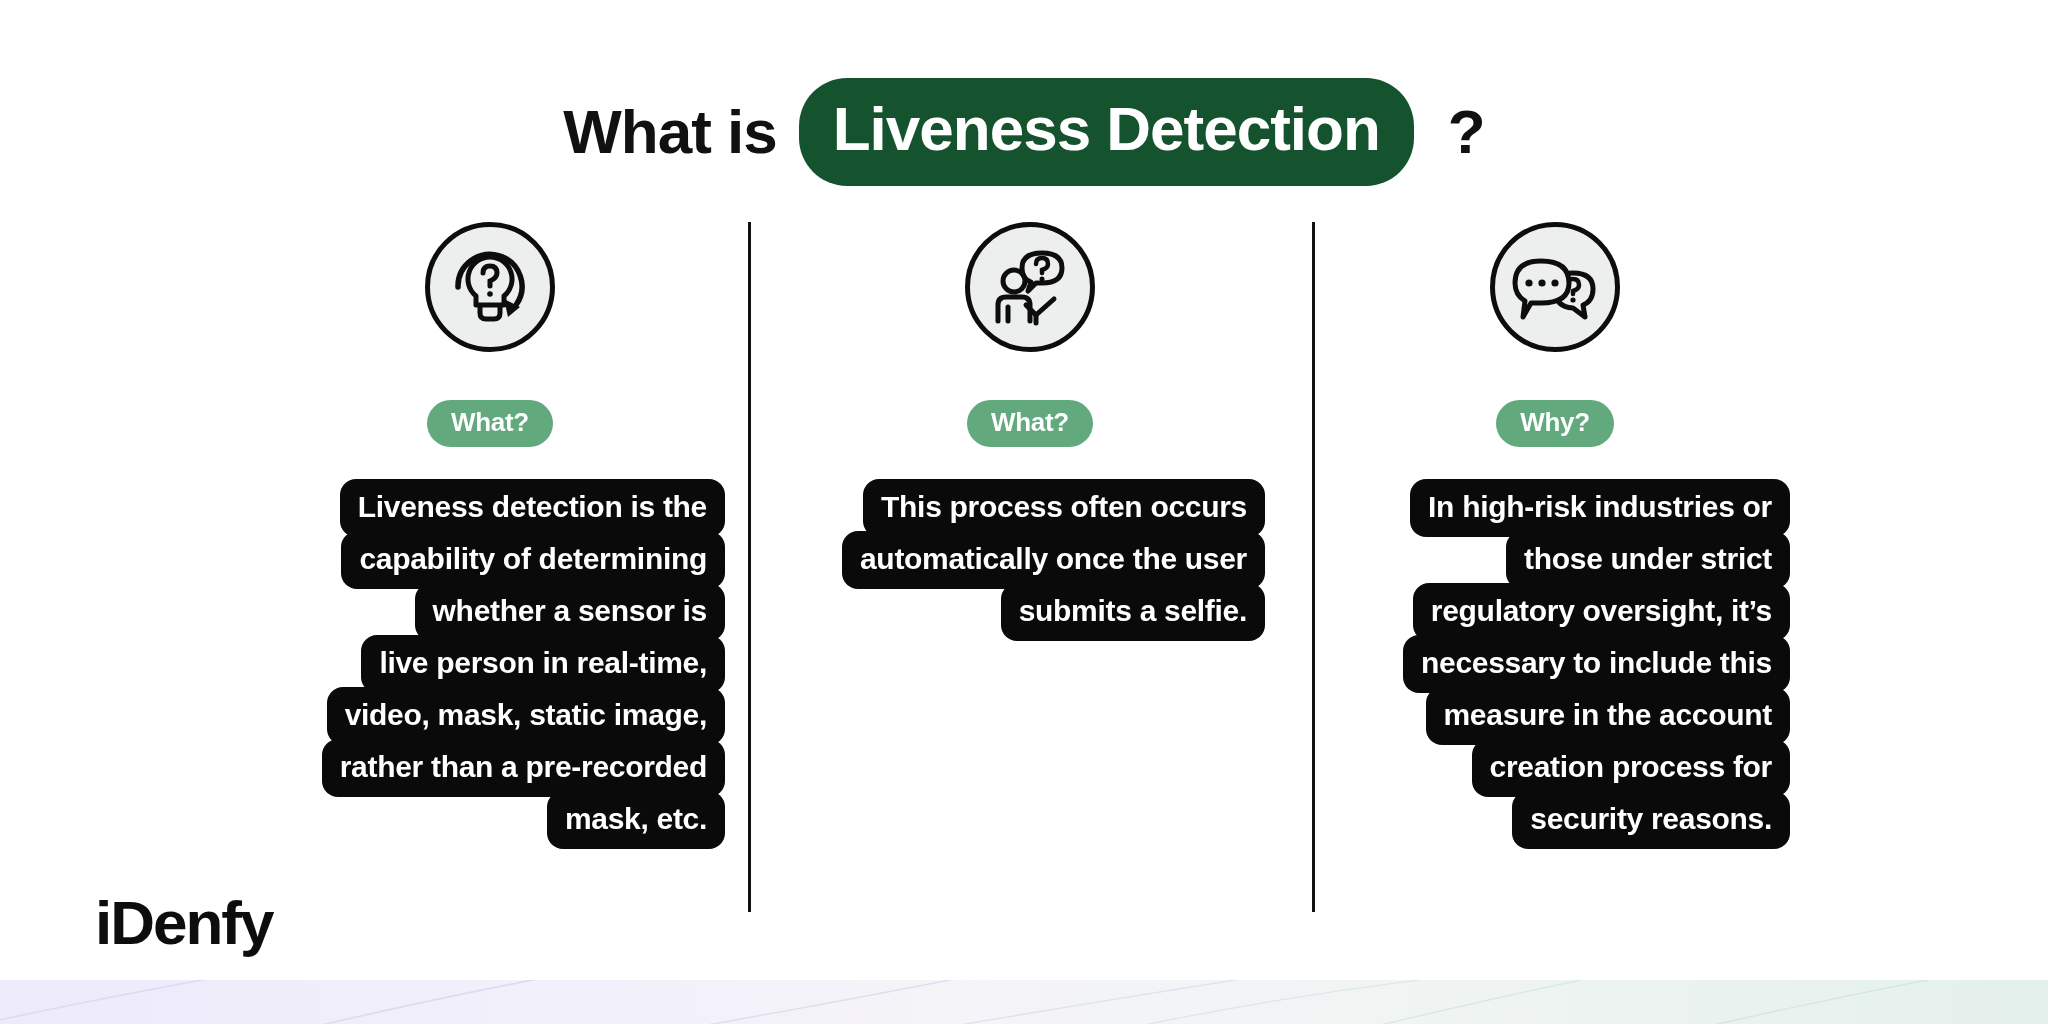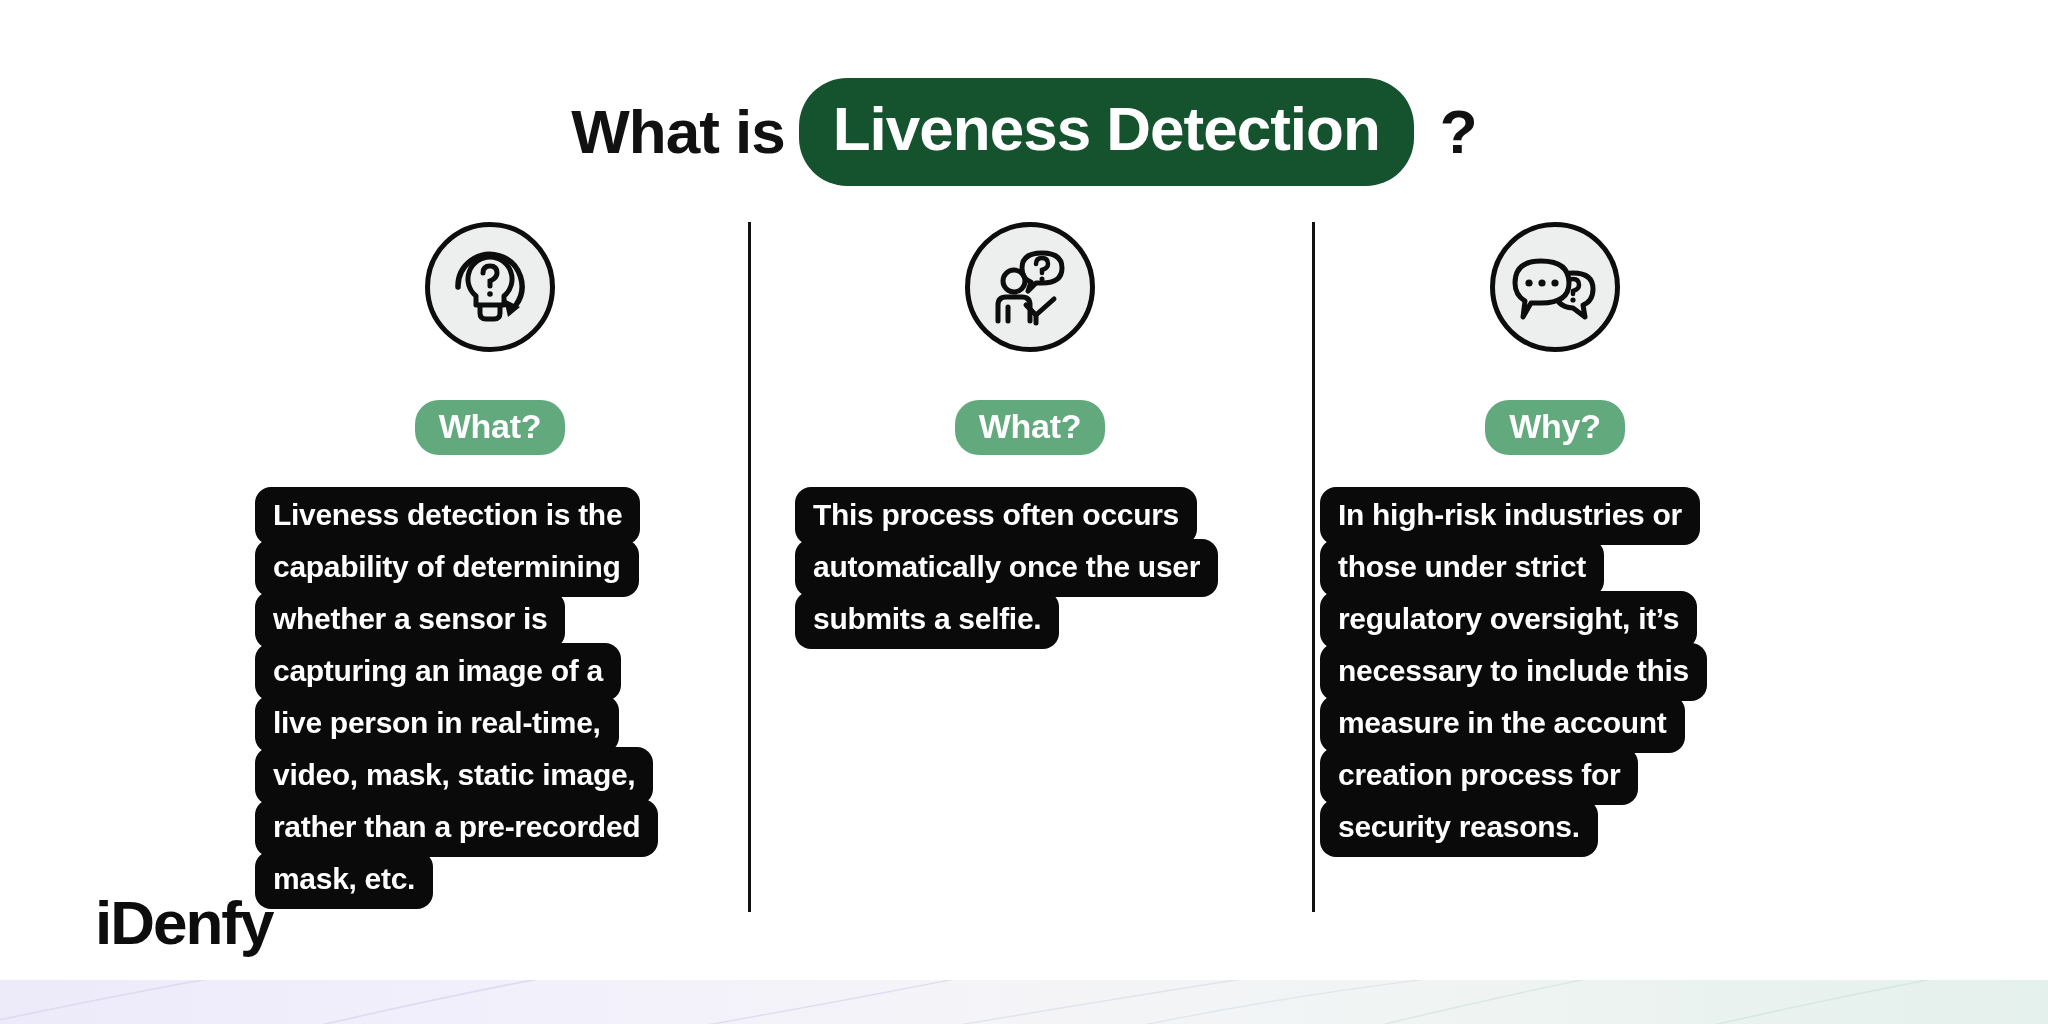--- a/index.html
+++ b/index.html
@@ -15,21 +15,21 @@
     position:relative;
     width:2048px; height:1024px;
     background:#ffffff;
   }
 
   
   #title-row {
     position:absolute;
     top:78px; left:0; width:2048px;
     display:flex; align-items:center; justify-content:center;
-    gap:0px;
+    gap:8px;
   }
   .title-word {
     font-size:62px;
     font-weight:bold;
     color:#111111;
     letter-spacing:-1px;
     line-height:1;
     white-space:nowrap;
   }
   #title-pill {
@@ -86,33 +86,33 @@
   }
   .icon-circle svg { display:block; }
 
   
   .badge {
     margin-top:48px;
     background:#63A97E;
     color:#ffffff;
     border-radius:24px;
     padding:9px 24px 12px 24px;
-    font-size:34px;
+    font-size:26px;
     font-weight:bold;
     letter-spacing:-0.3px;
     line-height:1;
     white-space:nowrap;
   }
 
   
   .text-block {
     margin-top:32px;
     display:flex;
     flex-direction:column;
-    align-items:flex-start;
+    align-items:flex-end;
     width:100%;
   }
   .text-block .line {
     position:relative;
     background:#0A0A0A;
     color:#ffffff;
     font-size:30px;
     font-weight:bold;
     letter-spacing:-0.3px;
     line-height:1;
@@ -170,21 +170,20 @@
 
         <path d="M45 38 Q45 31 52 31 Q59 31 59 38 Q59 43 52 46 L52 51" stroke="#0D0D0D" stroke-width="5" fill="none" stroke-linecap="round"></path>
         <circle cx="52" cy="59" r="2.8" fill="#0D0D0D"></circle>
       </svg>
     </div>
     <div class="badge">What?</div>
     <div class="text-block">
       <div class="line">Liveness detection is the</div>
       <div class="line">capability of determining</div>
       <div class="line">whether a sensor is</div>
-      <div class="line">capturing an image of a</div>
       <div class="line">live person in real-time,</div>
       <div class="line">video, mask, static image,</div>
       <div class="line">rather than a pre-recorded</div>
       <div class="line">mask, etc.</div>
     </div>
   </div>
 
   <div class="column" id="column-when">
     <div class="icon-circle">
       <svg width="104" height="104" viewBox="0 0 104 104" fill="none">

